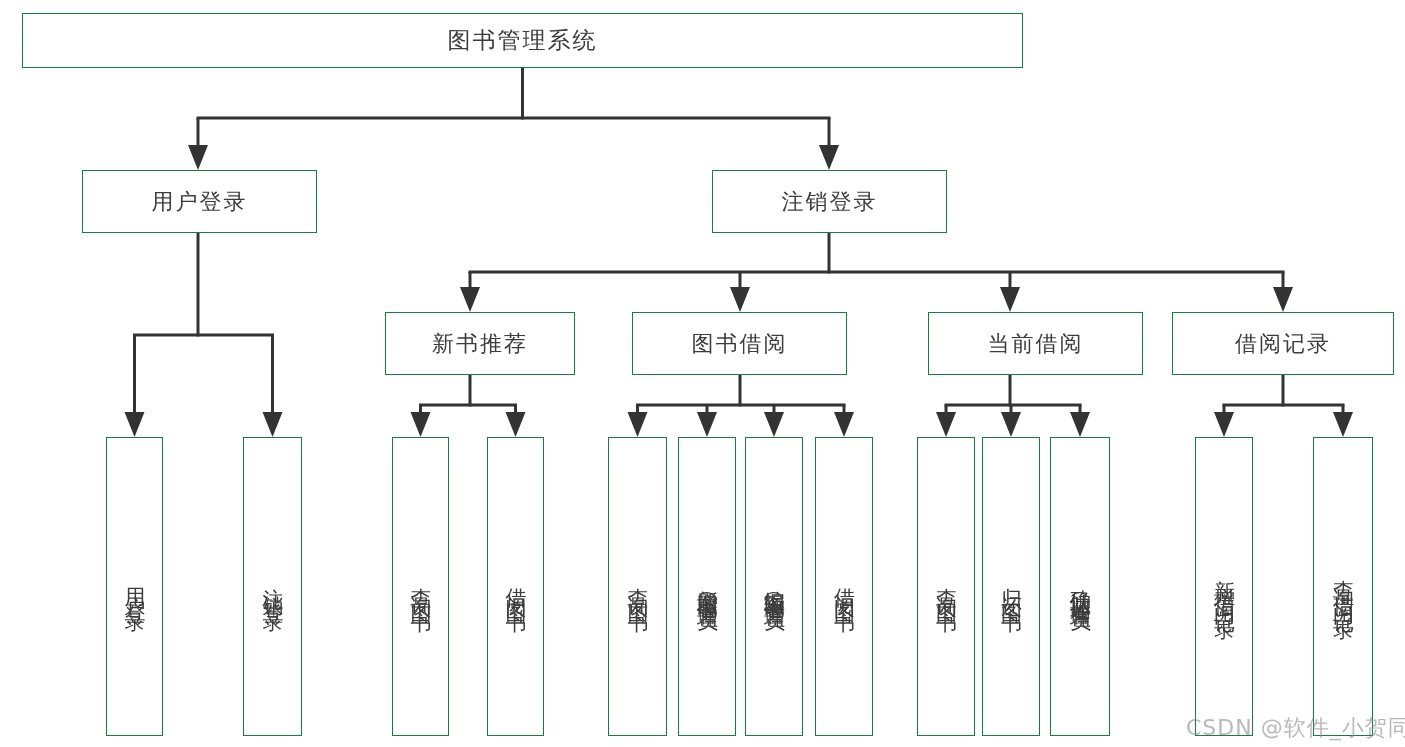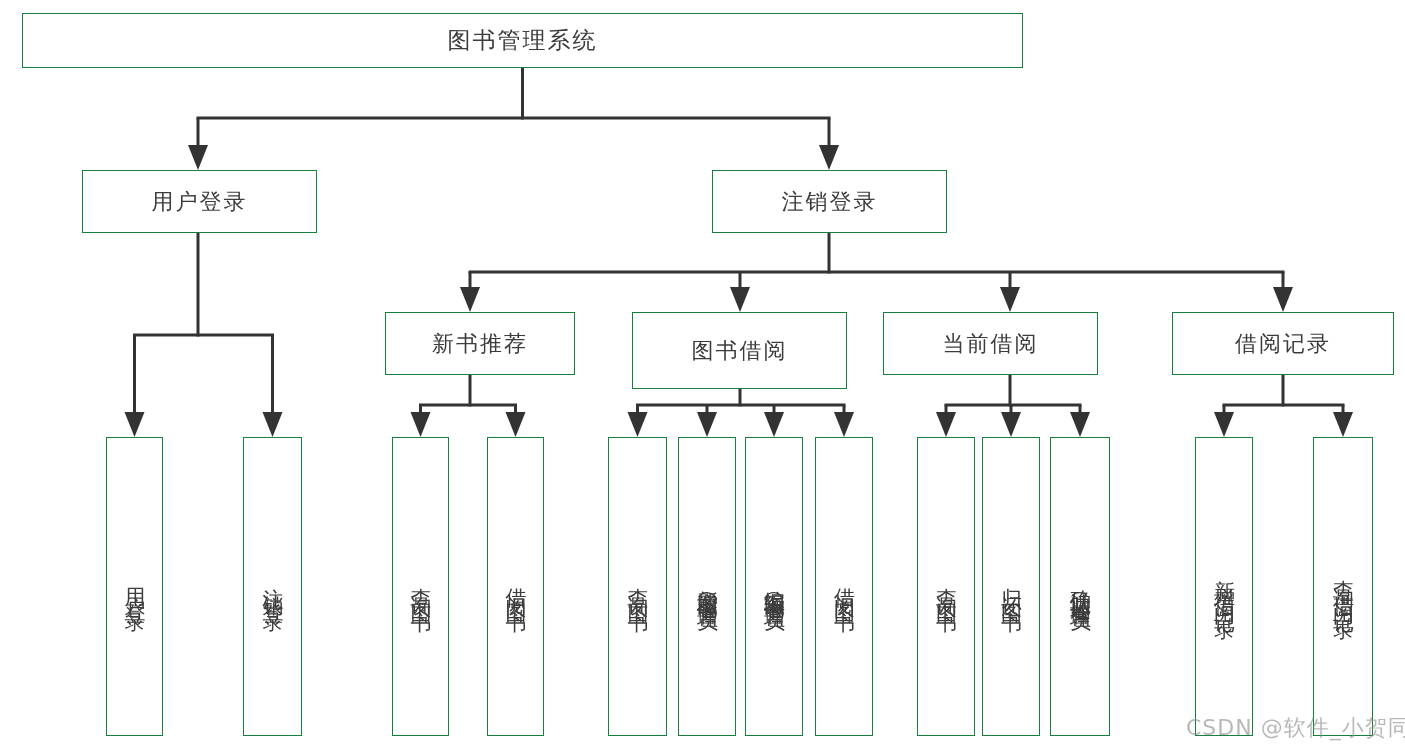--- a/index.html
+++ b/index.html
@@ -149,24 +149,24 @@
   <div class="box h-box" style="left:82px; top:170px; width:235px; height:63px;">
     <span>用户登录</span>
   </div>
   <div class="box h-box" style="left:712px; top:170px; width:235px; height:63px;">
     <span>注销登录</span>
   </div>
 
   <div class="box h-box" style="left:363px; top:312px; width:190px; height:63px;margin-left:22px;">
     <span>新书推荐</span>
   </div>
-  <div class="box h-box" style="left:632px; top:312px; width:215px; height:77px;">
+  <div class="box h-box" style="left:632px; top:312px; width:215px; height:63px;">
     <span>图书借阅</span>
   </div>
-  <div class="box h-box" style="left:883px; top:312px; width:215px; height:63px;">
+  <div class="box h-box" style="left:928px; top:312px; width:215px; height:63px;">
     <span>当前借阅</span>
   </div>
   <div class="box h-box" style="left:1172px; top:312px; width:222px; height:63px;">
     <span>借阅记录</span>
   </div>
 
   <div class="box v-box" style="left:106px; top:437px; width:57px; height:299px;">
     <span>用户登录</span>
   </div>
   <div class="box v-box" style="left:243px; top:437px; width:59px; height:299px;">

